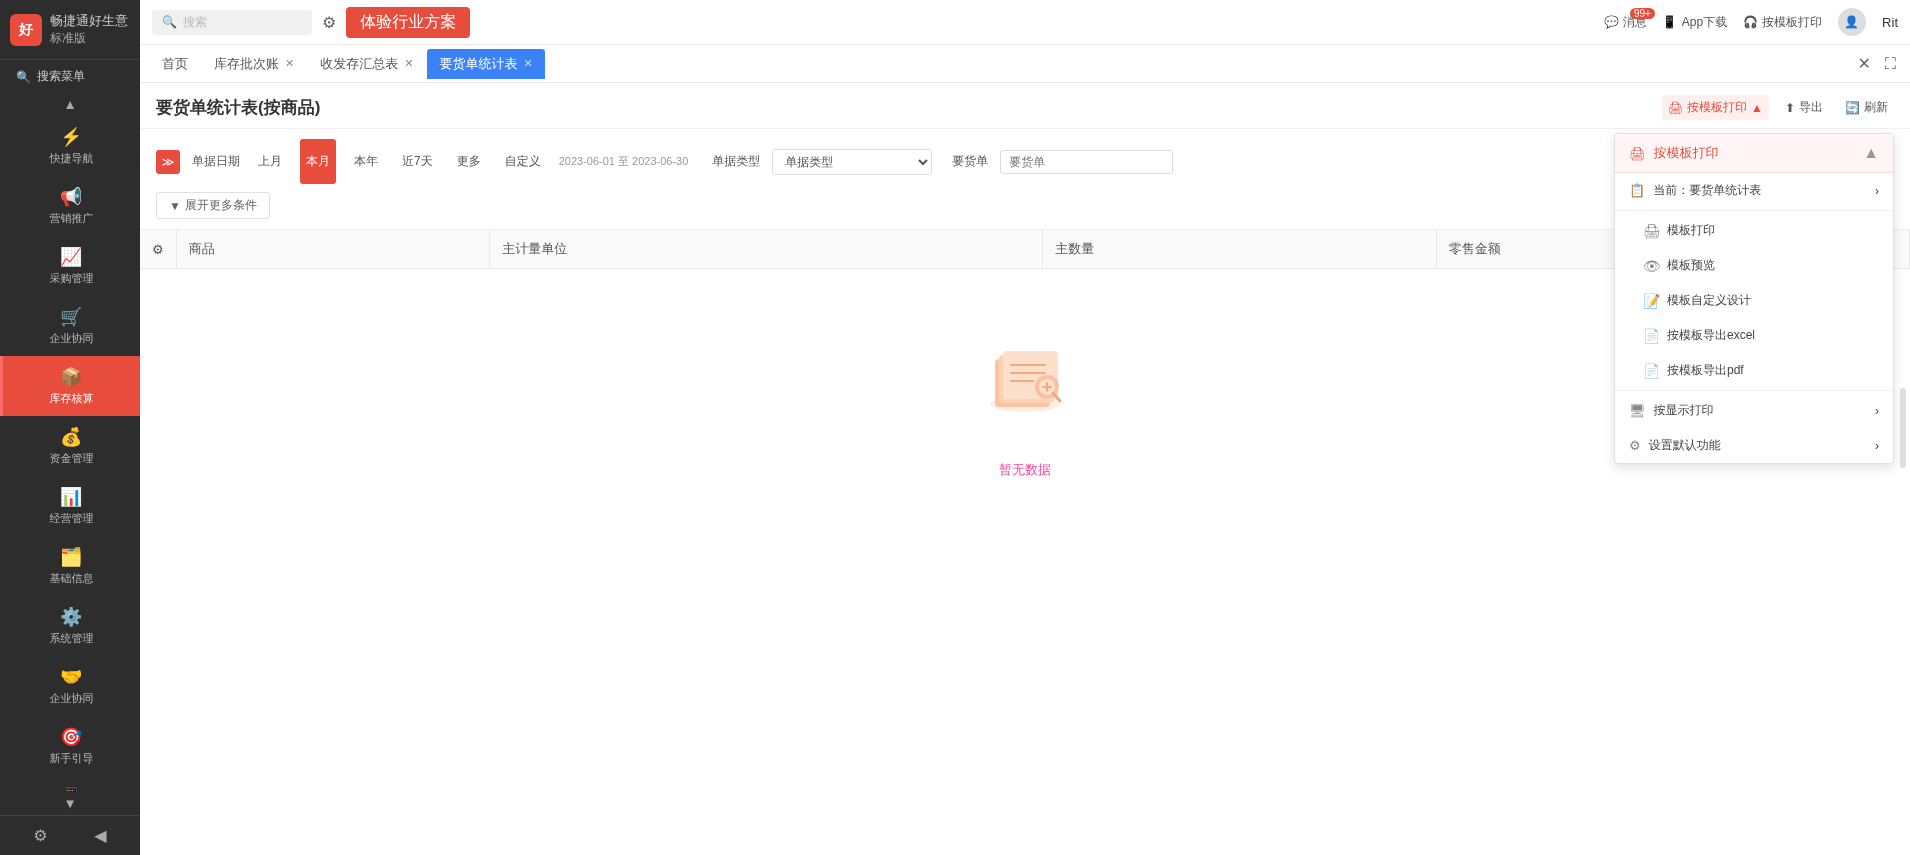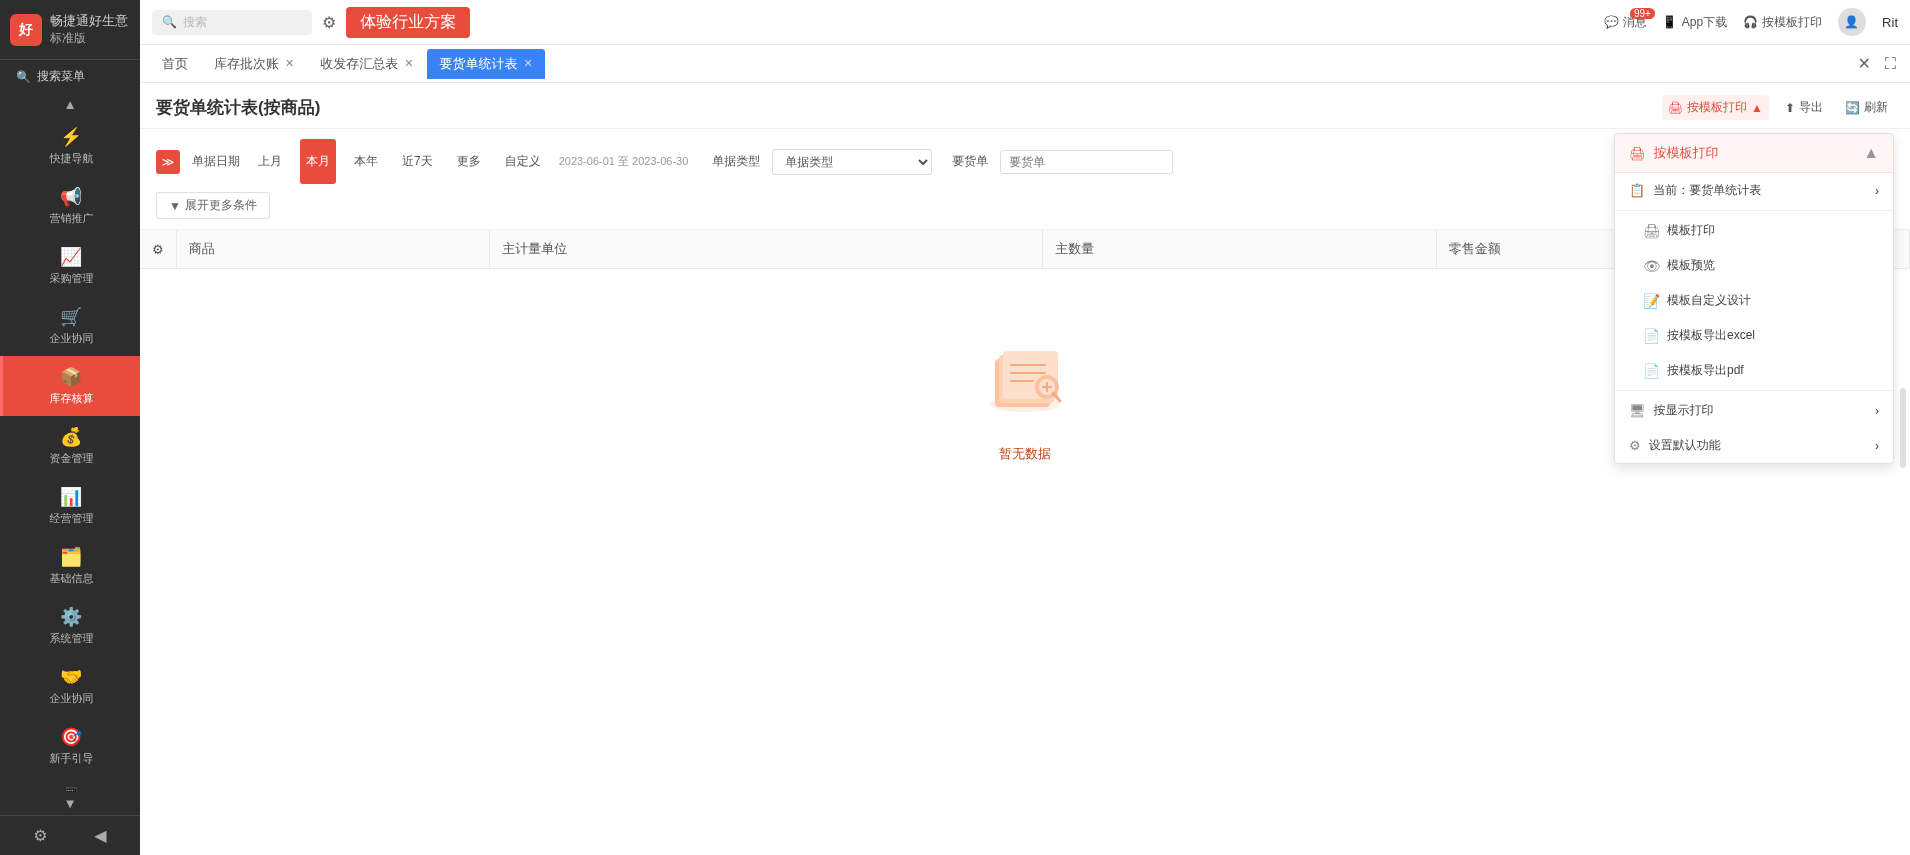--- a/index.html
+++ b/index.html
@@ -335,22 +335,22 @@
       flex-direction: column;
       align-items: center;
       justify-content: center;
       padding: 60px 20px;
     }
     .empty-icon {
       width: 100px; height: 100px;
       position: relative;
     }
     .empty-text {
-      margin-top: 16px;
-      color: #c2410c;
+      margin-top: 32px;
+      color: #ec4899;
       font-size: 13px;
     }
 
     
     .dropdown-menu {
       position: absolute;
       top: 38px;
       right: 0;
       width: 280px;
       background: white;

